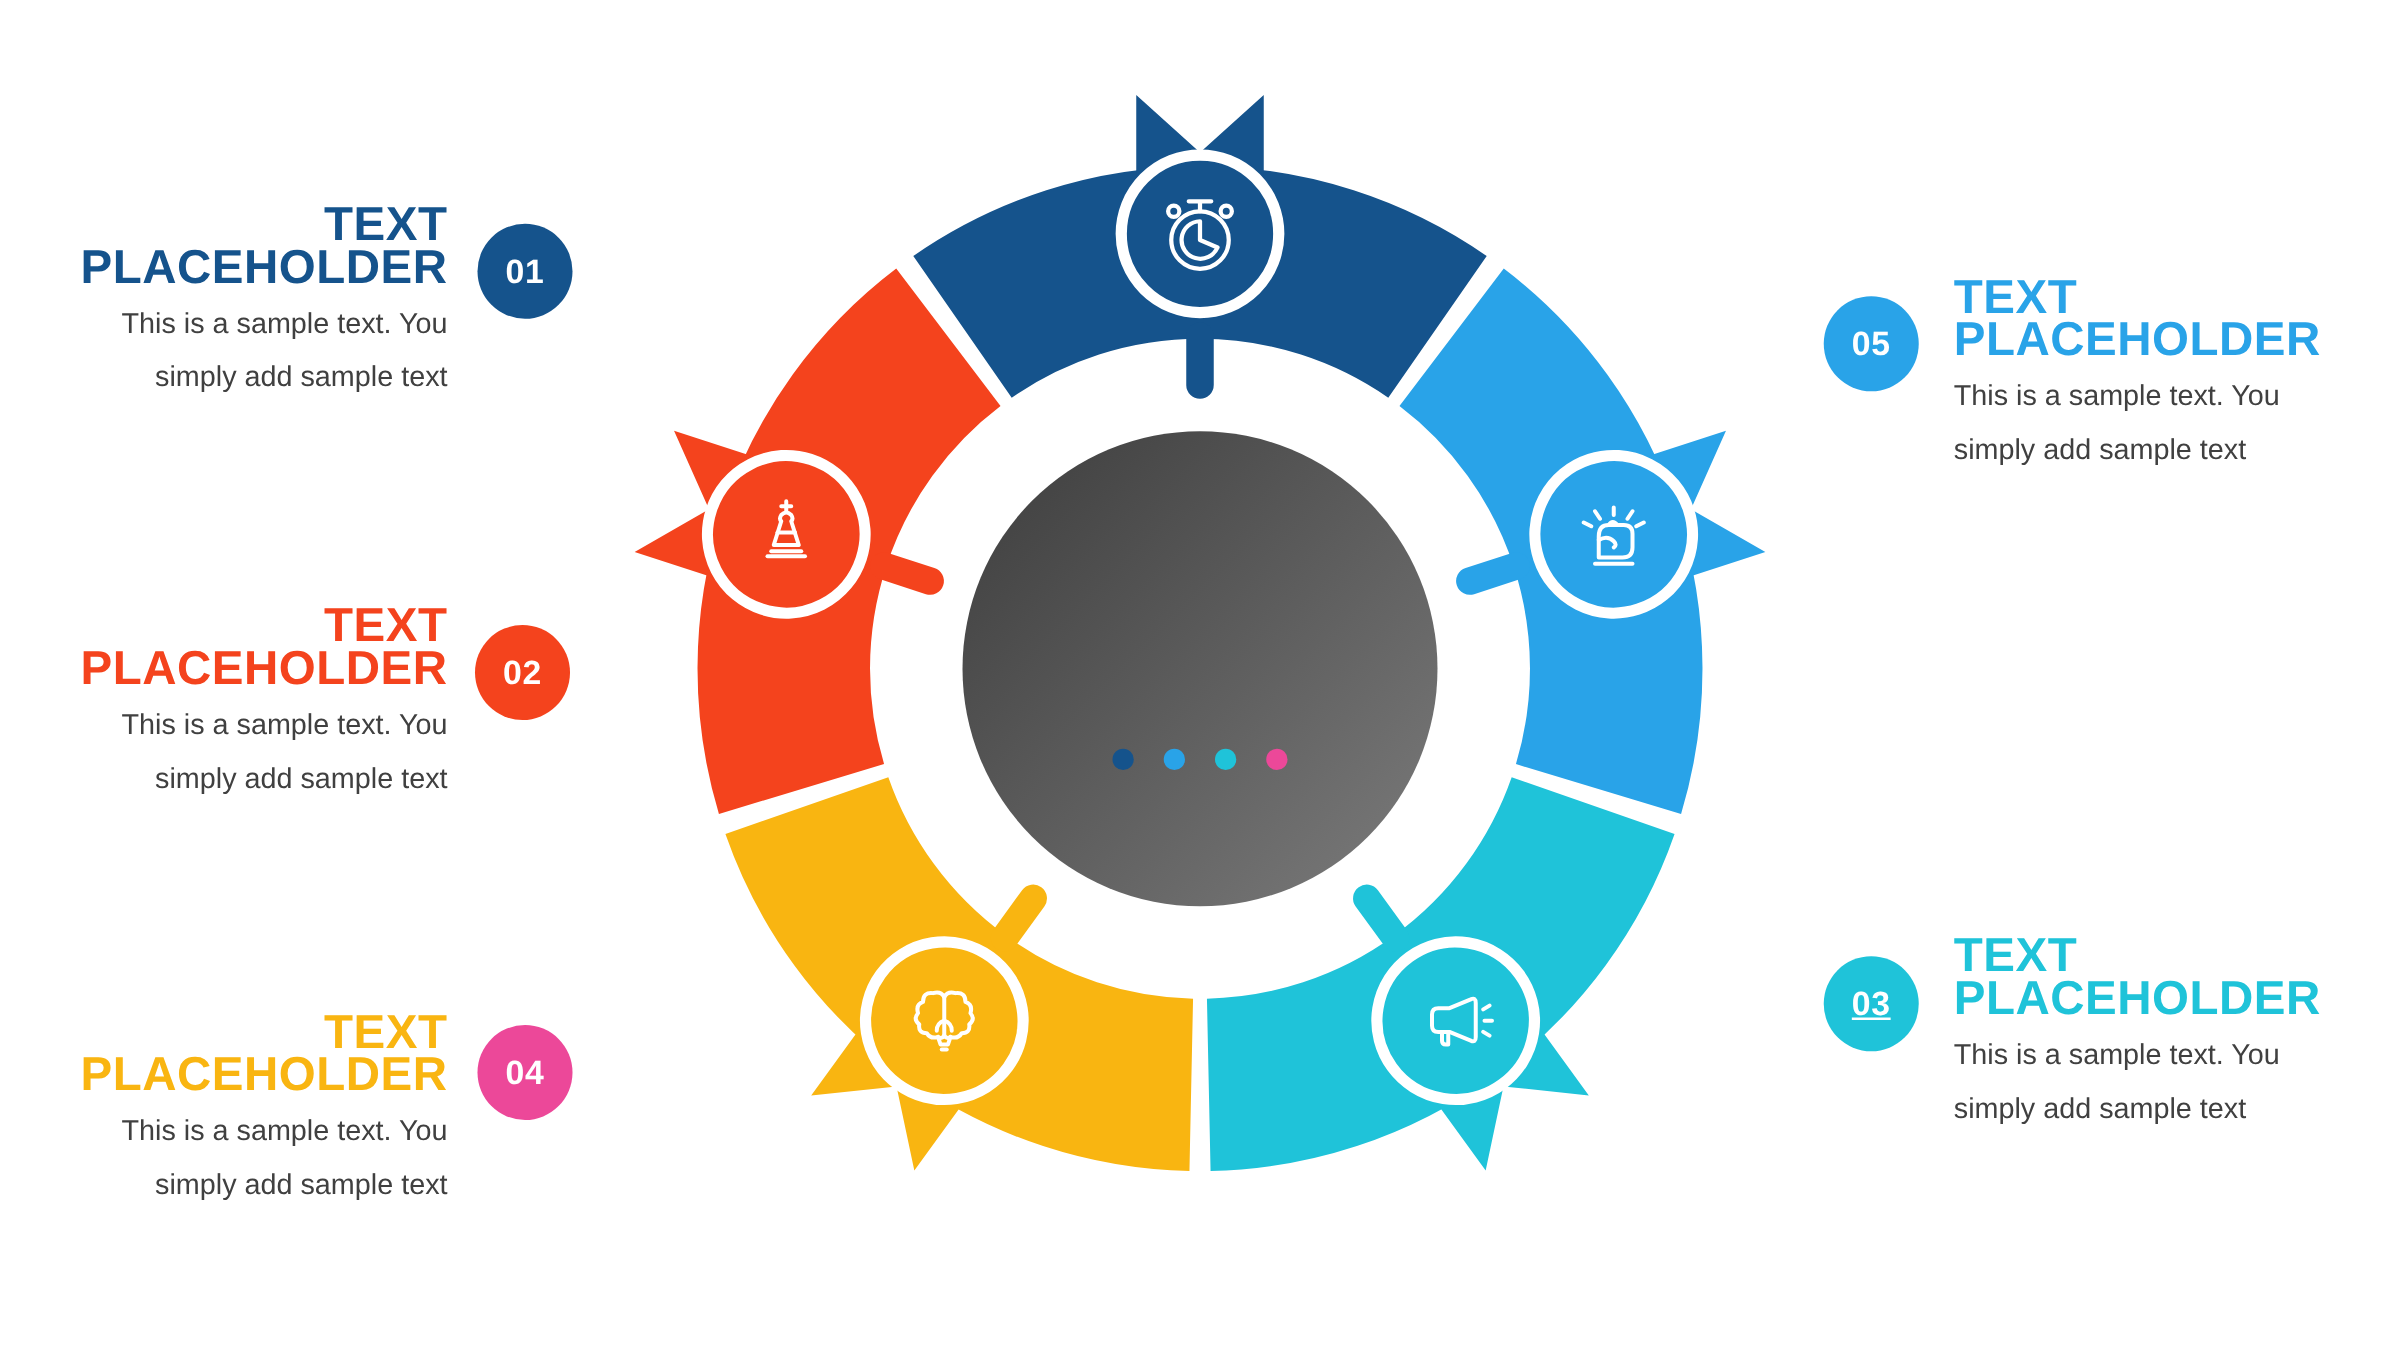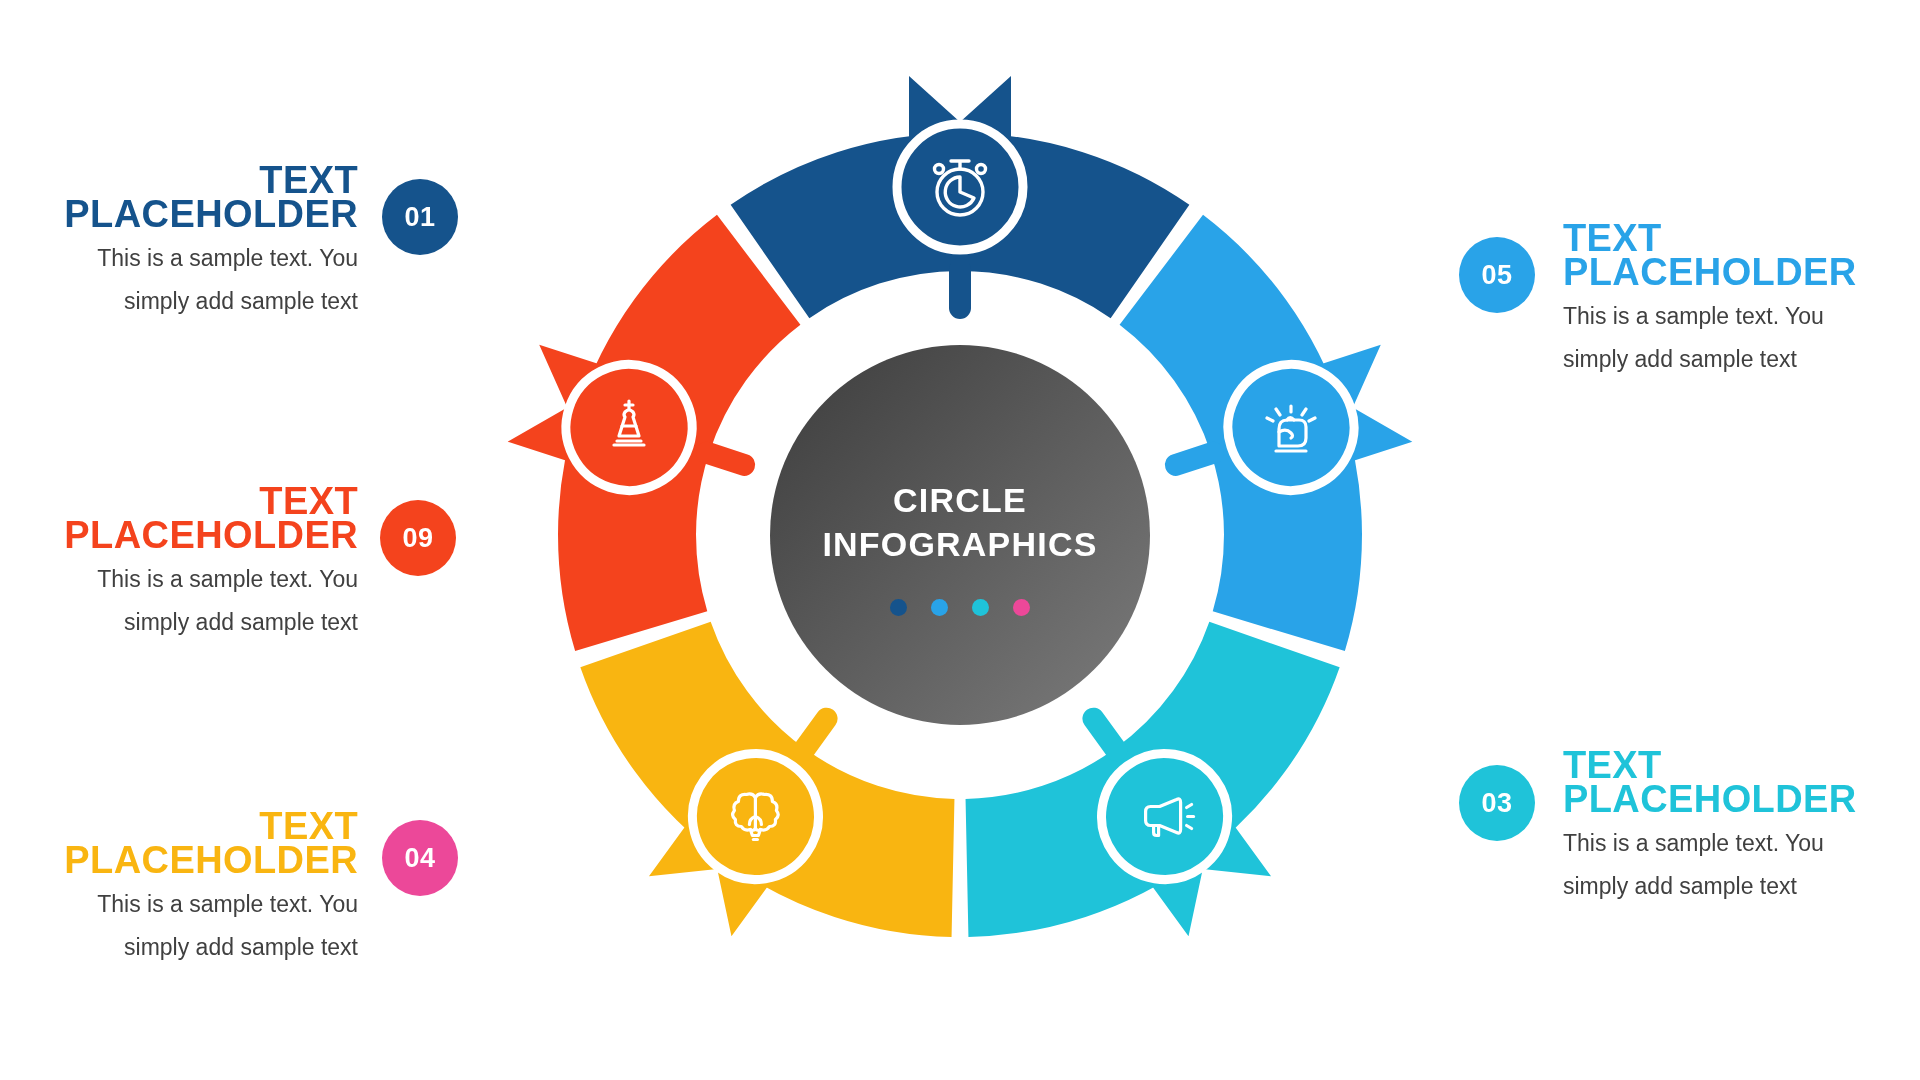--- a/index.html
+++ b/index.html
@@ -5,21 +5,21 @@
   html,body{margin:0;padding:0;}
   body{
     width:1920px;height:1080px;background:#ffffff;overflow:hidden;
     font-family:"Liberation Sans",sans-serif;position:relative;
   }
   .stage{position:absolute;inset:0;width:1920px;height:1080px;}
   svg.diagram{position:absolute;left:0;top:0;}
 
   
   .bg-c1{background:#15538C;} .bg-c2{background:#29A3E8;}
-  .bg-c3{background:#1FC3D9;} .bg-c4{background:#ec4899;}
+  .bg-c3{background:#1FC3D9;text-decoration:underline;} .bg-c4{background:#ec4899;}
   .bg-c5{background:#F4431D;}
   .tx-c1{color:#15538C;} .tx-c2{color:#29A3E8;}
   .tx-c3{color:#1FC3D9;} .tx-c4{color:#F9B511;} .tx-c5{color:#F4431D;}
 
   .info-block{position:absolute;width:300px;}
   .info-block.left{text-align:right;}
   .info-block.right{text-align:left;width:330px;}
   .ib-title{font-size:38px;font-weight:bold;letter-spacing:.4px;line-height:34px;}
   .ib-body{font-size:23px;color:#404040;line-height:43px;margin-top:6px;}
 
@@ -131,24 +131,20 @@
       <path d="M 0 -27 V -19 M -4 -23 H 4"></path>
       <path d="M -4 -16 Q 0 -20 4 -16 Q 6 -13 4 -11 L 10 8 H -10 L -4 -11 Q -6 -13 -4 -16 Z"></path>
       <path d="M -7 -2 H 7"></path>
       <path d="M -12 13 H 12"></path>
       <path d="M -15 17 H 15"></path>
     </g>
 
     <circle cx="960" cy="535" r="190" fill="url(#grayGrad)"></circle>
   </svg>
 
-  <div class="center-text">
-    <div>CIRCLE</div>
-    <div>INFOGRAPHICS</div>
-  </div>
   <div class="center-dots">
     <span class="dot bg-c1"></span>
     <span class="dot bg-c2"></span>
     <span class="dot bg-c3"></span>
     <span class="dot bg-c4"></span>
   </div>
 
   <div class="info-block left pos-1">
     <div class="ib-title tx-c1">TEXT PLACEHOLDER</div>
     <div class="ib-body">This is a sample text. You simply add sample text</div>
@@ -167,15 +163,15 @@
   </div>
   <div class="info-block left pos-5">
     <div class="ib-title tx-c5">TEXT PLACEHOLDER</div>
     <div class="ib-body">This is a sample text. You simply add sample text</div>
   </div>
 
   <div class="num-badge bg-c1 nb-1">01</div>
   <div class="num-badge bg-c2 nb-2">05</div>
   <div class="num-badge bg-c3 nb-3">03</div>
   <div class="num-badge bg-c4 nb-4">04</div>
-  <div class="num-badge bg-c5 nb-5">09</div>
+  <div class="num-badge bg-c5 nb-5">02</div>
 
 </div>
 
 </body></html>

